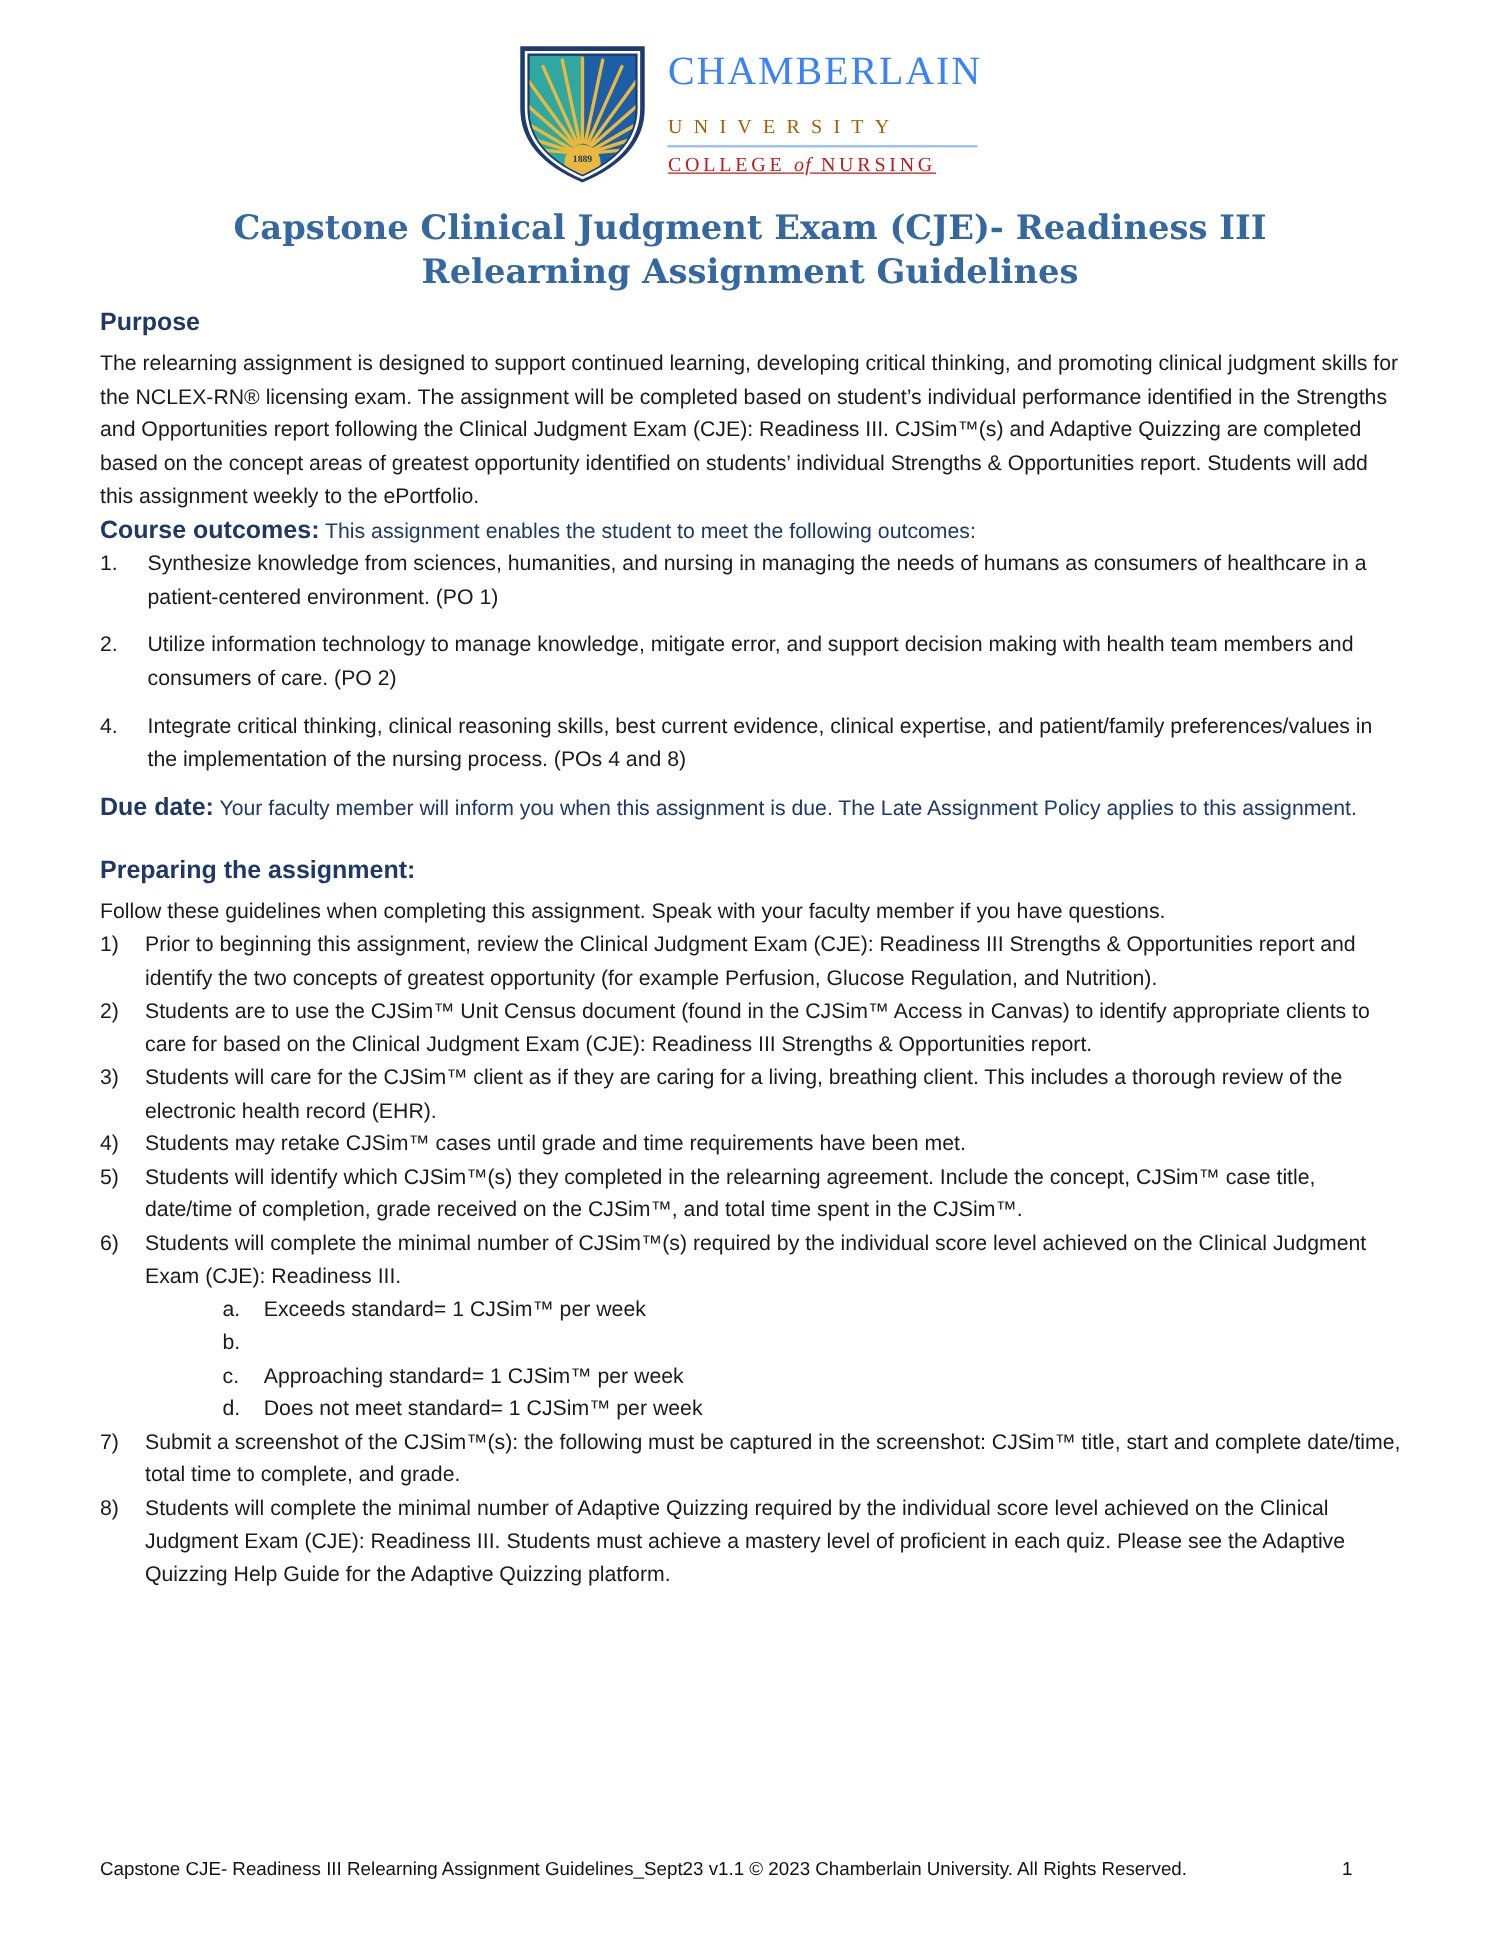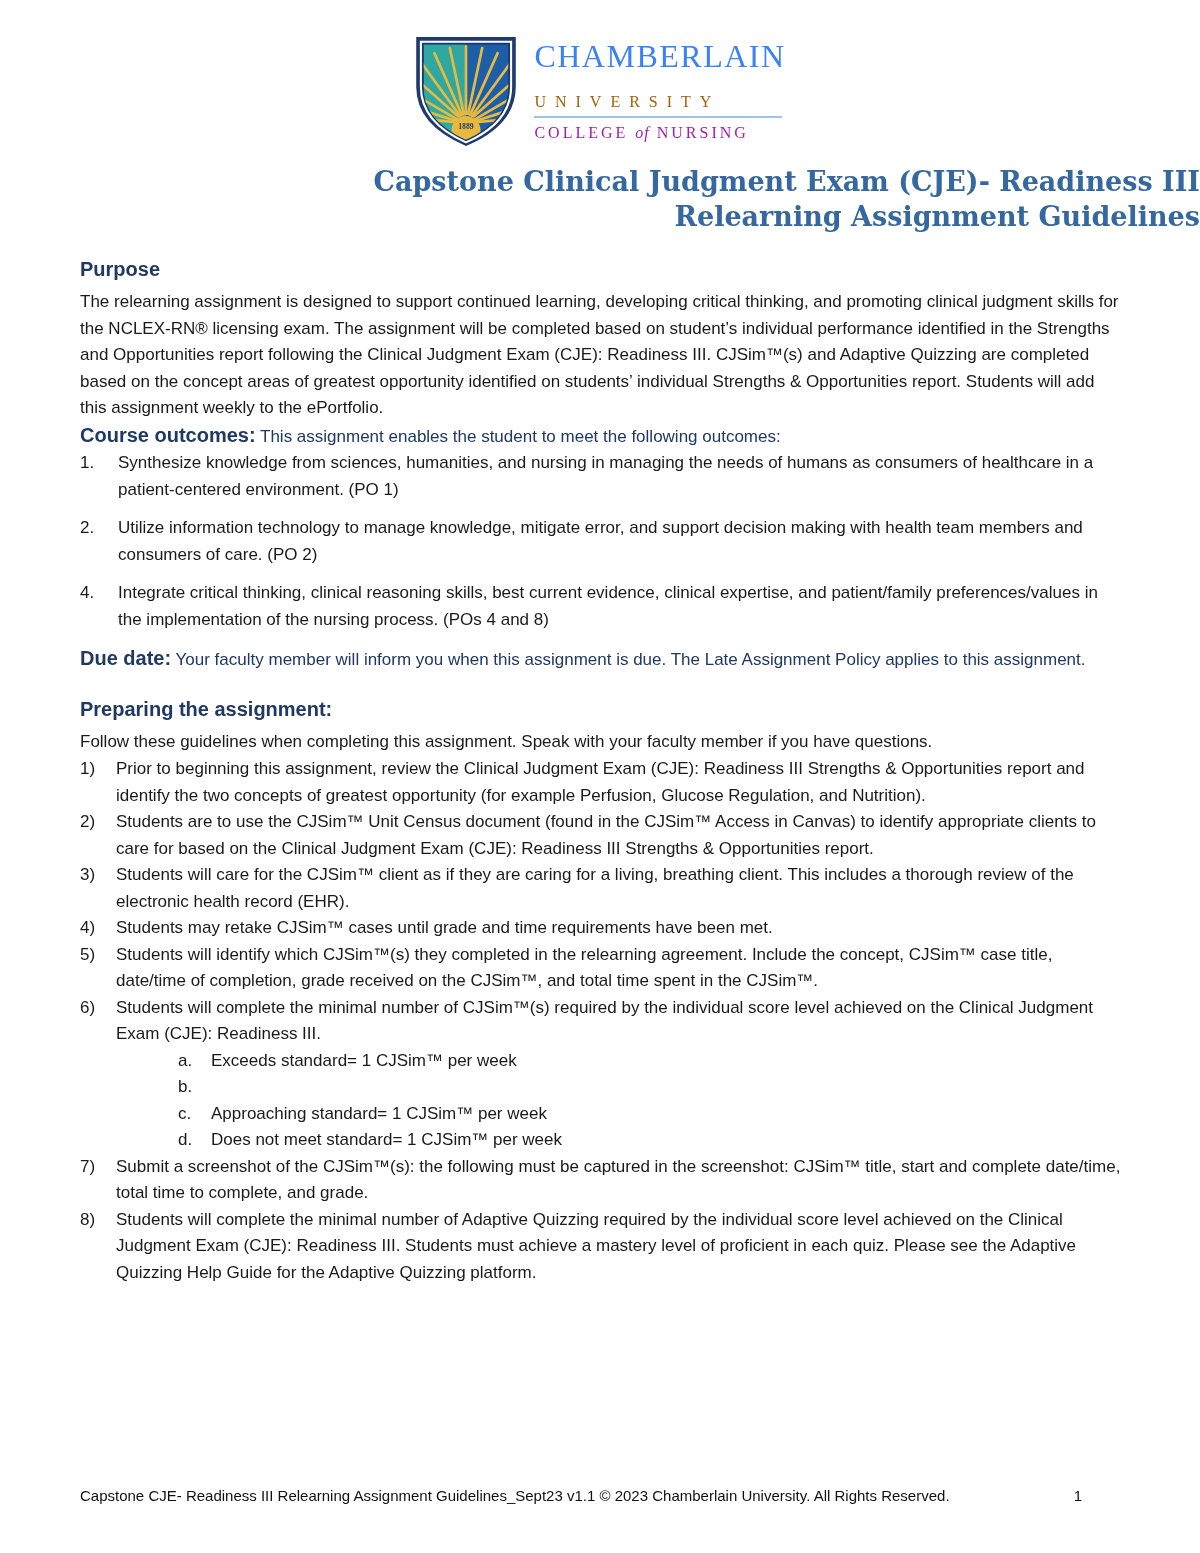--- a/index.html
+++ b/index.html
@@ -28,28 +28,29 @@
   }
   .logo-line2 {
     font-family:"Liberation Serif", serif;
     font-size:16px; line-height:20px; letter-spacing:9px;
     color:#a16207; margin-top:21px;
   }
   .logo-divider { border-top:2px solid #9DC3E6; margin:4px 0 6px 0; width:248px; }
   .logo-line3 {
     font-family:"Liberation Serif", serif;
     font-size:16px; letter-spacing:3px;
-    color:#a21caf;
+    color:#b91c1c;
+    text-decoration:underline;
   }
   .logo-line3 .of { font-style:italic; letter-spacing:1px; }
 
   
   .doc-title {
     margin-top:13px;
-    text-align:right;
+    text-align:center;
     font-family:"DejaVu Serif", serif;
     font-weight:bold;
     font-size:27px; line-height:35px;
     color:#35689E;
   }
 
   
   .h-navy {
     color:#1F3864; font-weight:bold; font-size:20px;
   }
@@ -143,21 +144,21 @@
     </div>
   </div>
 
   <div class="doc-title">
     <div>Capstone Clinical Judgment Exam (CJE)- Readiness III</div>
     <div>Relearning Assignment Guidelines</div>
   </div>
 
   <div class="content">
 
-    <h2 class="h-navy" style="margin-top:24px;">Purpose</h2>
+    <h2 class="h-navy" style="margin-top:12px;">Purpose</h2>
     <p class="body-text">The relearning assignment is designed to support continued learning, developing critical thinking, and promoting clinical judgment skills for the NCLEX-RN® licensing exam. The assignment will be completed based on student’s individual performance identified in the Strengths and Opportunities report following the Clinical Judgment Exam (CJE): Readiness III. CJSim™(s) and Adaptive Quizzing are completed based on the concept areas of greatest opportunity identified on students’ individual Strengths &amp; Opportunities report. Students will add this assignment weekly to the ePortfolio.</p>
 
     <p class="co-line body-text">
       <span class="h-navy">Course outcomes:</span>
       <span class="intro navy-text">This assignment enables the student to meet the following outcomes:</span>
     </p>
     <div class="co-list body-text">
       <div class="co-item">
         <span class="num">1.</span>
         <span class="txt">Synthesize knowledge from sciences, humanities, and nursing in managing the needs of humans as consumers of healthcare in a patient-centered environment. (PO 1)</span>

